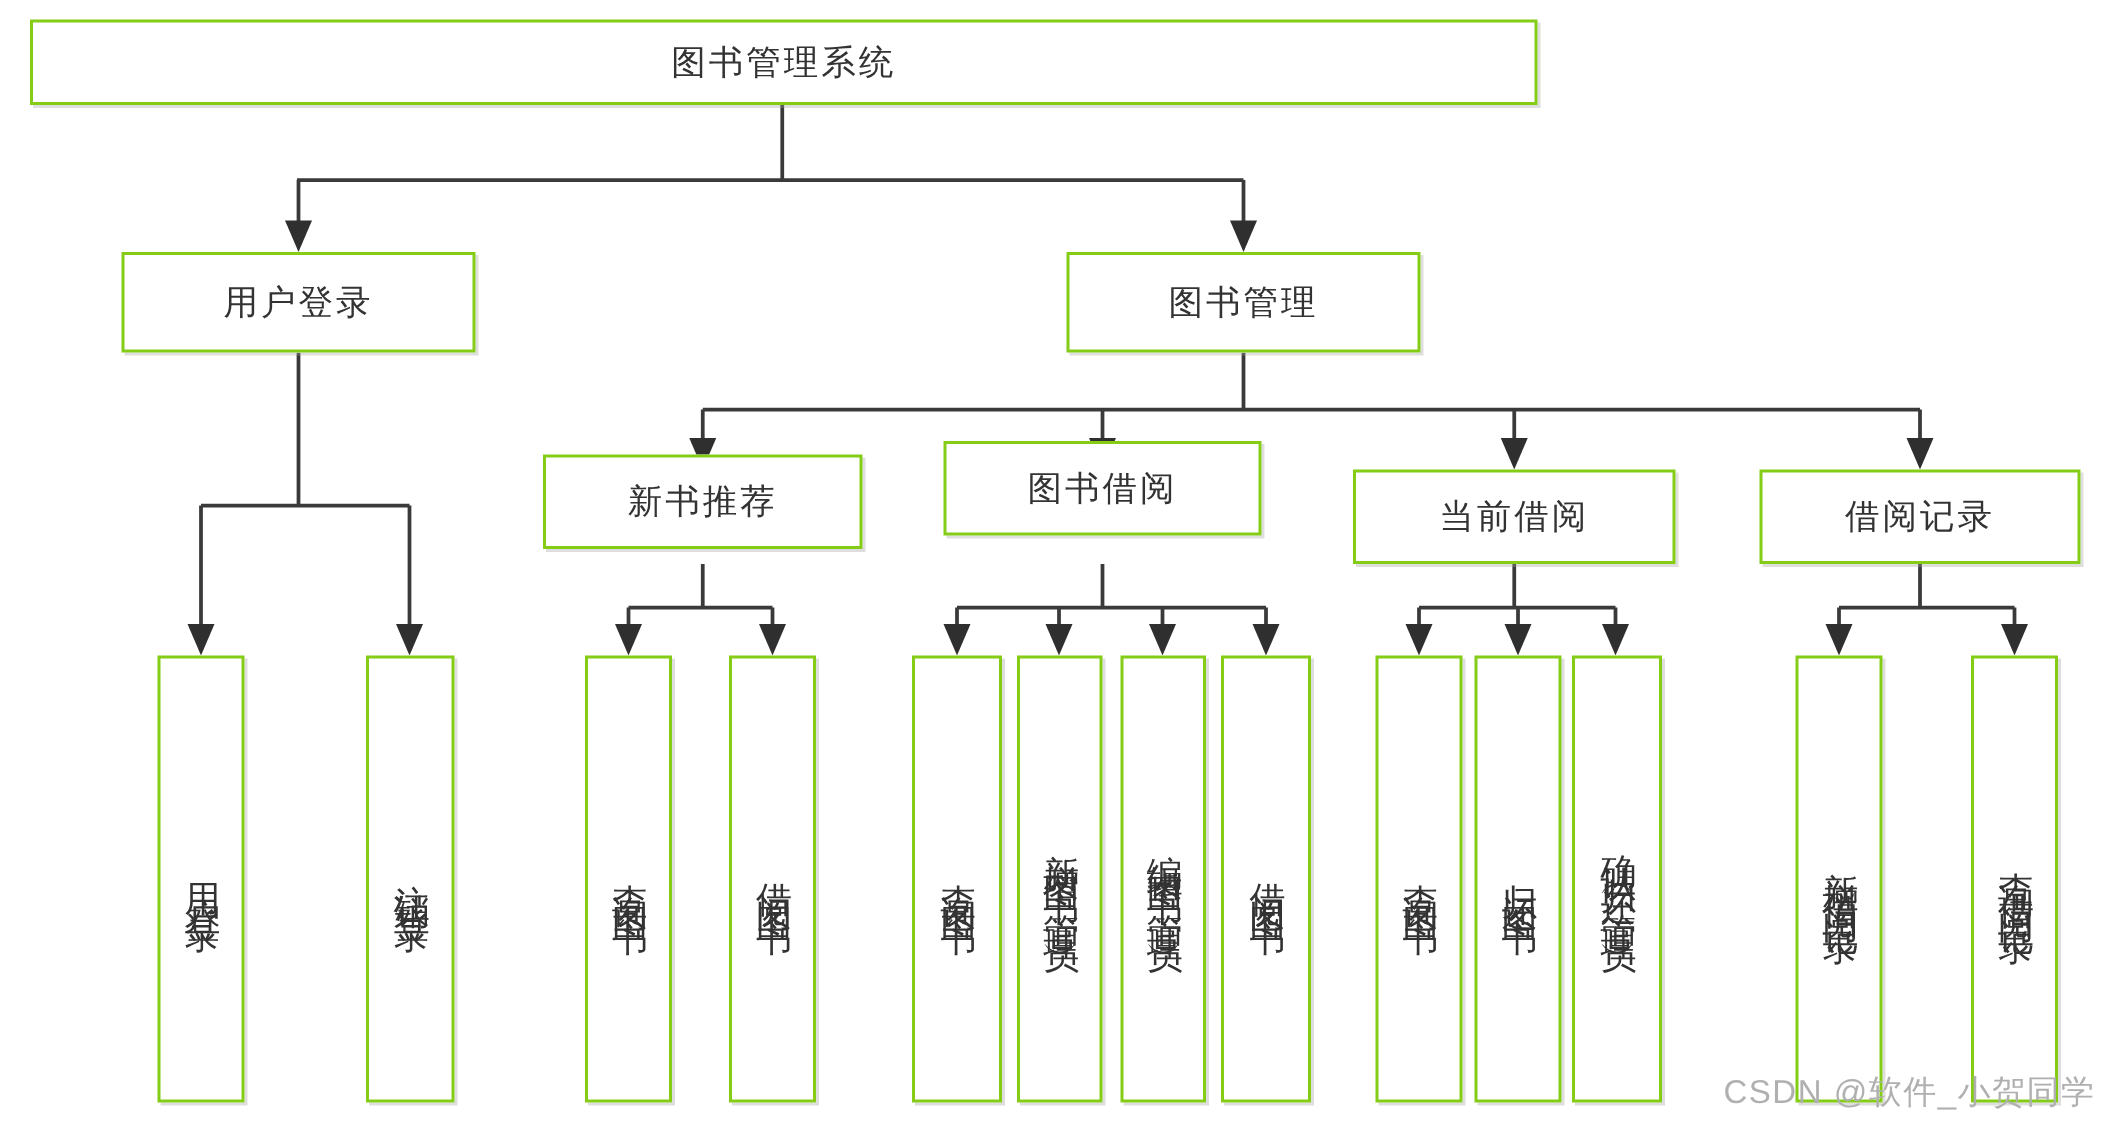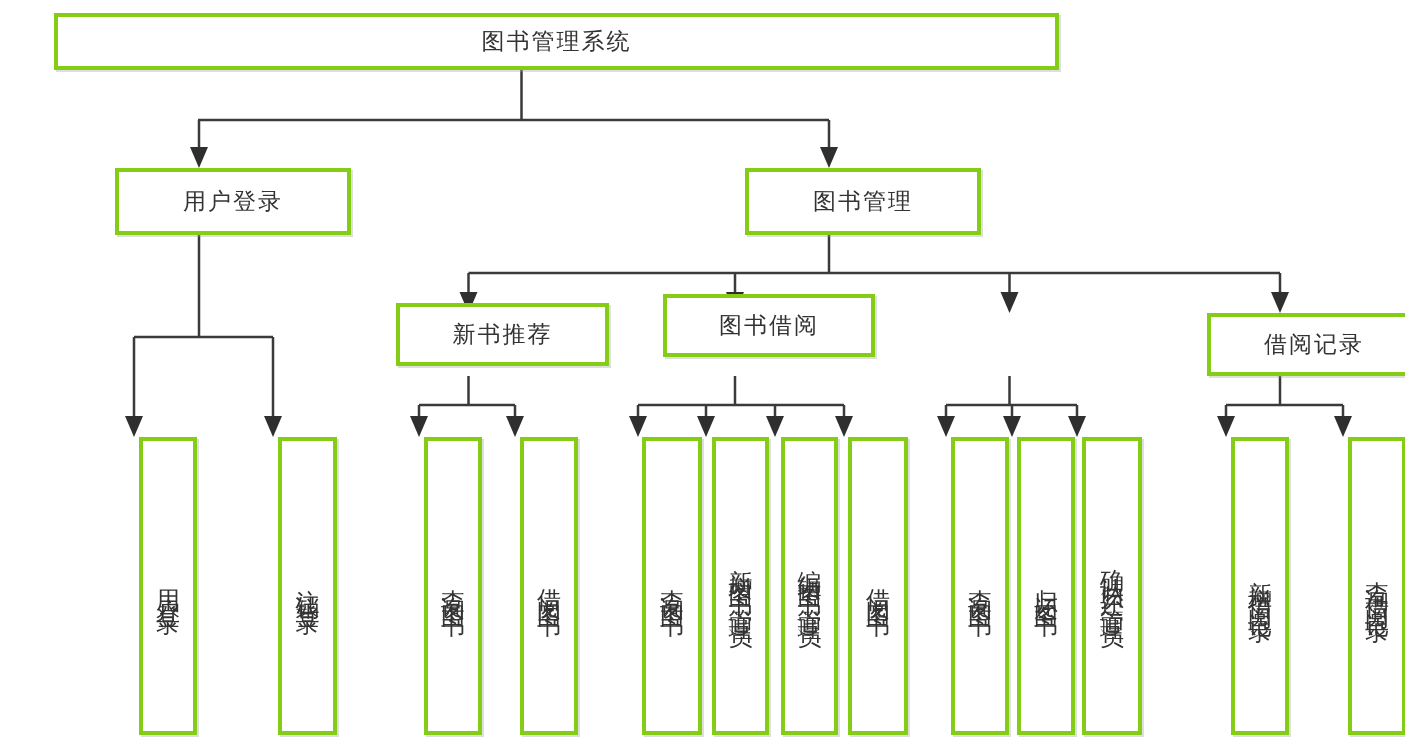--- a/index.html
+++ b/index.html
@@ -12,31 +12,30 @@
     overflow: hidden;
   }
   .wires {
     position: absolute;
     left: 0; top: 0;
     width: 1405px; height: 747px;
   }
   .node {
     position: absolute;
     background: #ffffff;
-    border: 4px solid #84cc16;
+    border: 2px solid #84cc16;
     box-sizing: border-box;
     display: flex;
     align-items: center;
     justify-content: center;
     color: #333333;
     font-size: 23px;
     letter-spacing: 2px;
     text-align: center;
     box-shadow: 2px 2px 0 rgba(160,160,160,0.35);
-    margin-left: 34px;
   }
   .leaf {
     font-size: 24px;
     letter-spacing: 0;
   }
   .leaf span {
     writing-mode: vertical-rl;
     text-orientation: mixed;
     letter-spacing: 8px;
     line-height: 1;
@@ -121,20 +120,21 @@
     </g>
   </svg>
 
   <div class="node n-root">图书管理系统</div>
 
   <div class="node n-user">用户登录</div>
   <div class="node n-mgmt">图书管理</div>
 
   <div class="node n-nbr">新书推荐</div>
   <div class="node n-bb">图书借阅</div>
+  <div class="node n-cb">当前借阅</div>
   <div class="node n-br">借阅记录</div>
 
   <div class="node leaf l-ul1">
     <span>用户登录</span>
   </div>
   <div class="node leaf l-ul2">
     <span>注销登录</span>
   </div>
 
   <div class="node leaf l-nbr1">
@@ -167,14 +167,15 @@
     <span>确认归还（管理员）</span>
   </div>
 
   <div class="node leaf l-br1">
     <span>新增借阅记录</span>
   </div>
   <div class="node leaf l-br2">
     <span>查询借阅记录</span>
   </div>
 
+  <div class="watermark">CSDN @软件_小贺同学</div>
 
 </div>
 
 </body></html>

